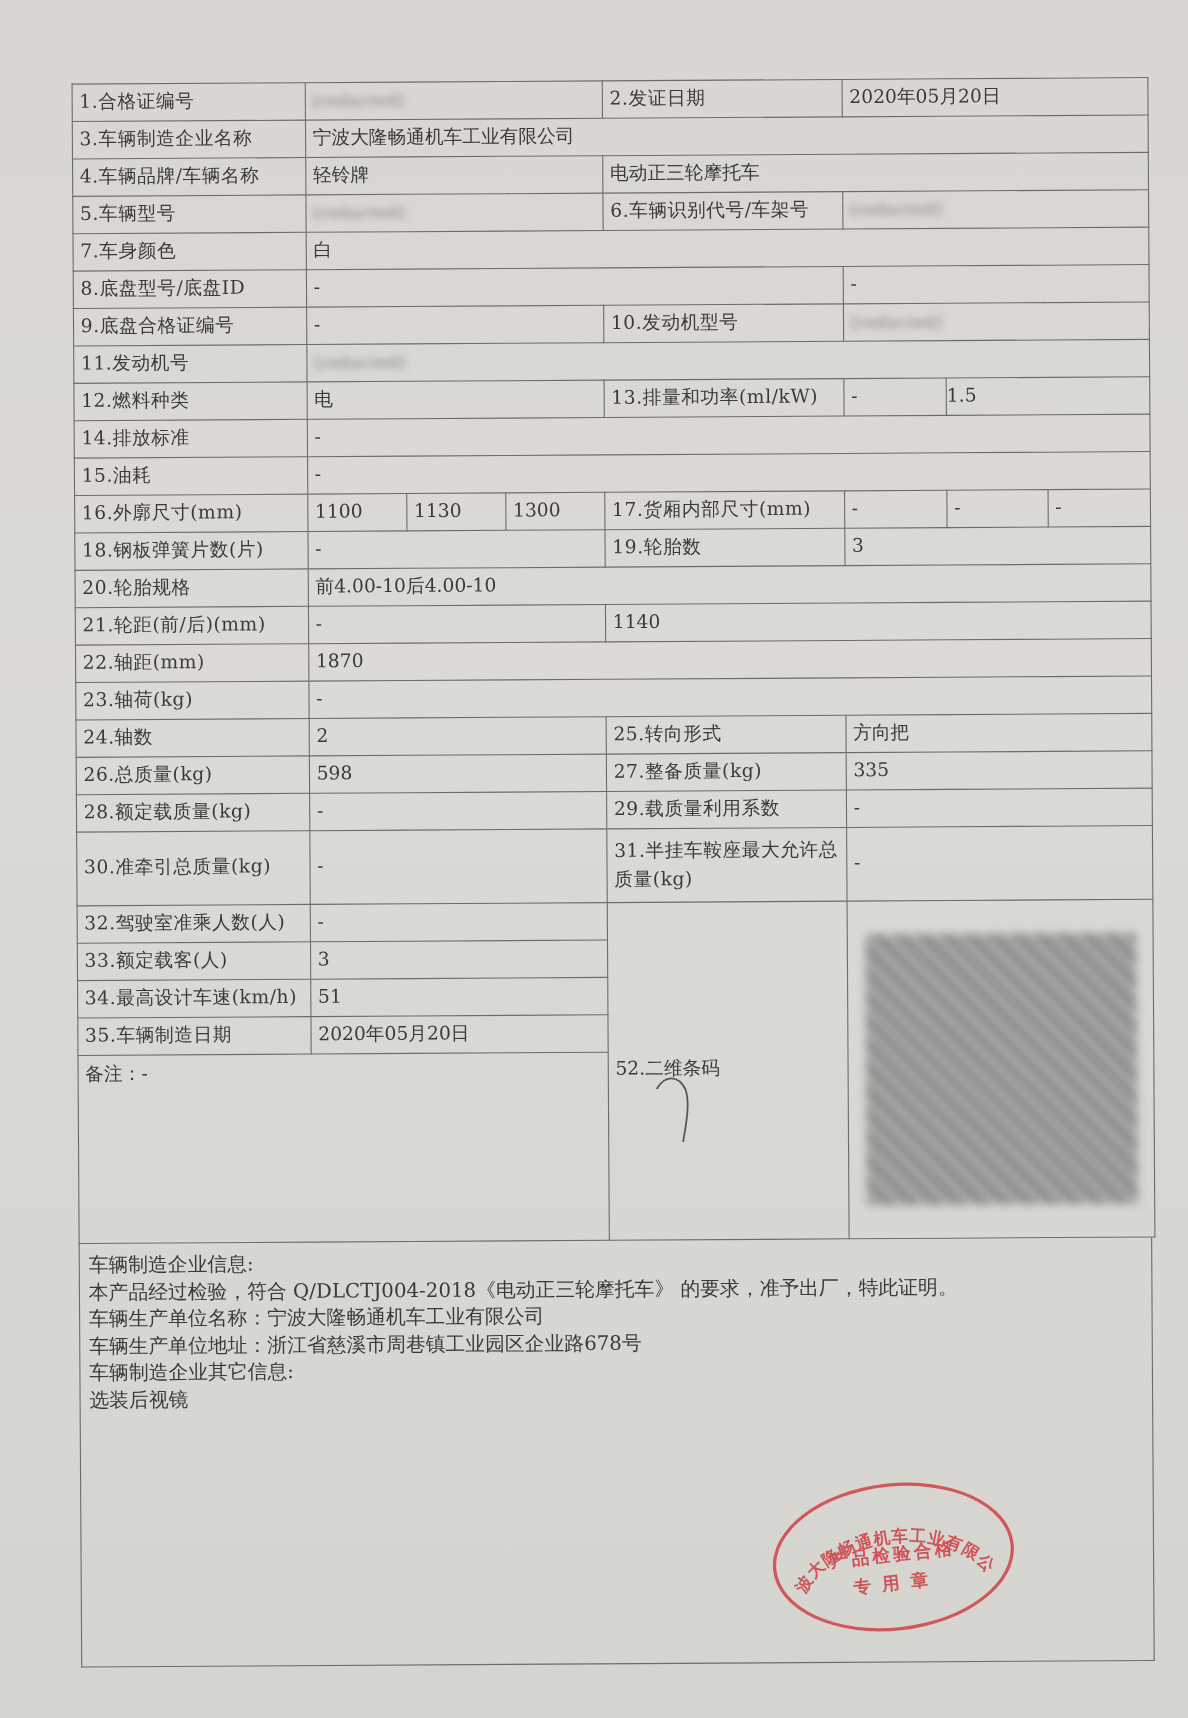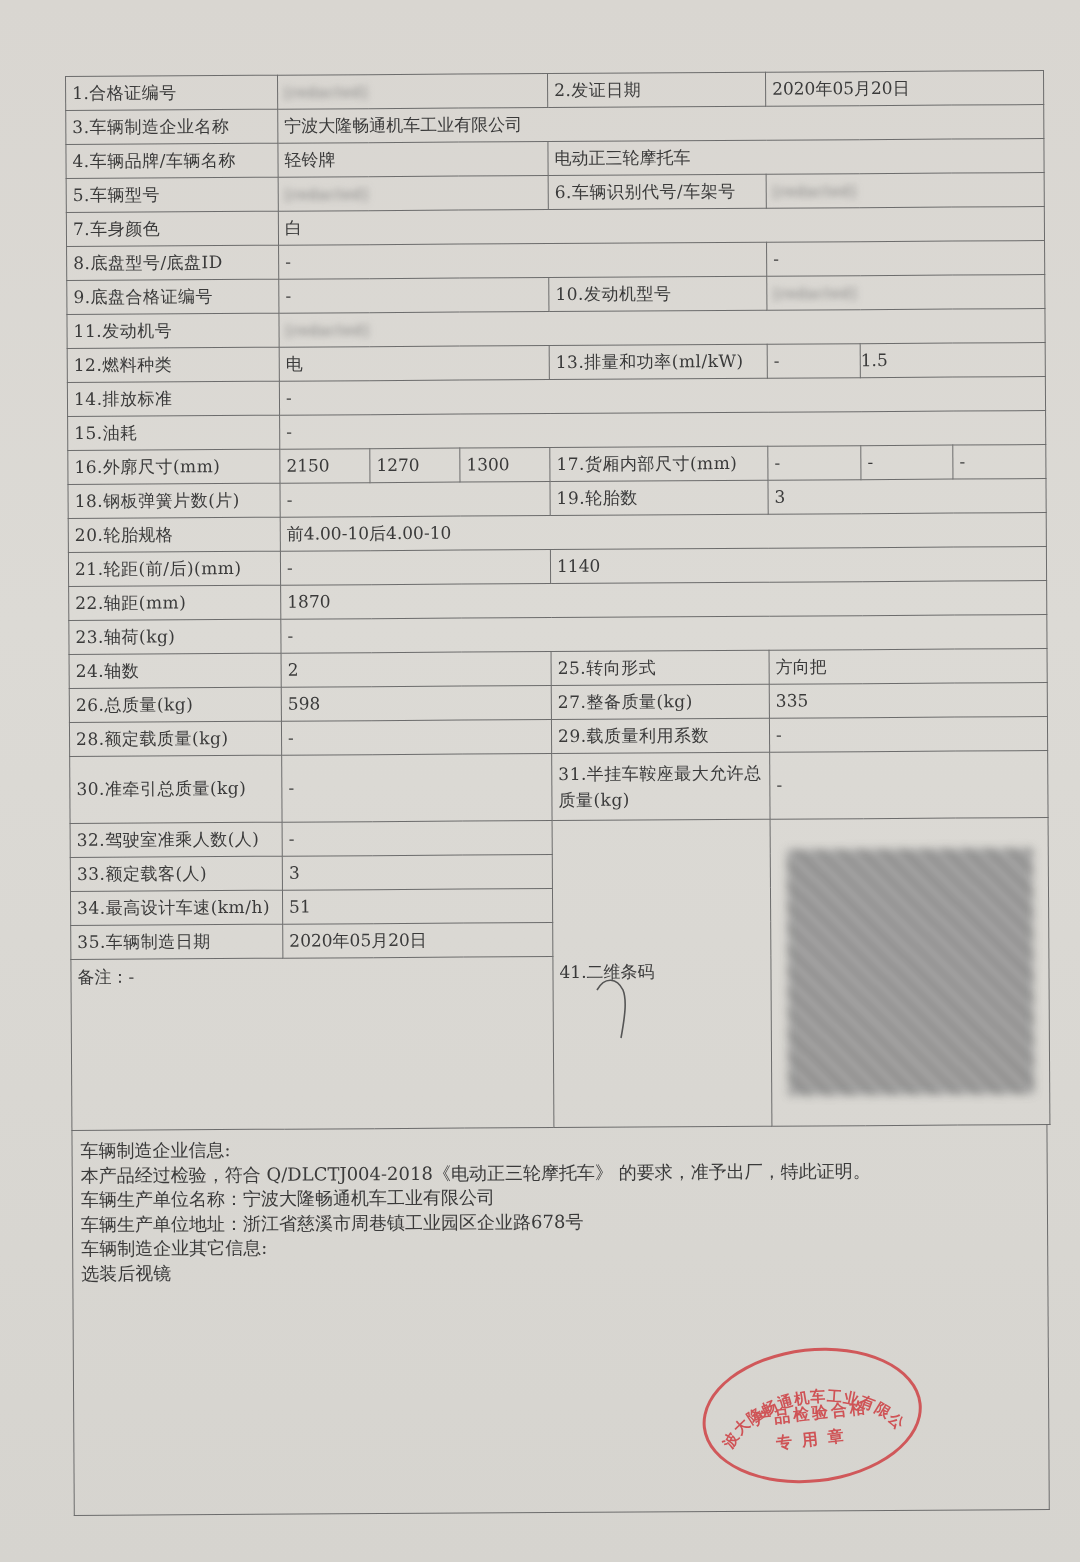--- a/index.html
+++ b/index.html
@@ -148,22 +148,22 @@
       <td colspan="7">-</td>
     </tr>
 
     <tr>
       <td class="lbl">15.油耗</td>
       <td colspan="7">-</td>
     </tr>
 
     <tr>
       <td class="lbl">16.外廓尺寸(mm)</td>
-      <td>2150</td>
-      <td>1270</td>
+      <td>1100</td>
+      <td>1130</td>
       <td>1300</td>
       <td class="lbl">17.货厢内部尺寸(mm)</td>
       <td>-</td>
       <td>-</td>
       <td>-</td>
     </tr>
 
     <tr>
       <td class="lbl">18.钢板弹簧片数(片)</td>
       <td colspan="3">-</td>
@@ -217,21 +217,21 @@
       <td class="lbl tall">30.准牵引总质量(kg)</td>
       <td colspan="3" class="tall">-</td>
       <td class="lbl tall wrap">31.半挂车鞍座最大允许总质量(kg)</td>
       <td colspan="3" class="tall">-</td>
     </tr>
 
     <tr>
       <td class="lbl">32.驾驶室准乘人数(人)</td>
       <td colspan="3">-</td>
       <td rowspan="5" class="barcode-label-cell">
-        <span>41.二维条码</span>
+        <span>52.二维条码</span>
       </td>
       <td colspan="3" rowspan="5" style="vertical-align:middle;">
         <div class="qr"></div>
       </td>
     </tr>
 
     <tr>
       <td class="lbl">33.额定载客(人)</td>
       <td colspan="3">3</td>
     </tr>

